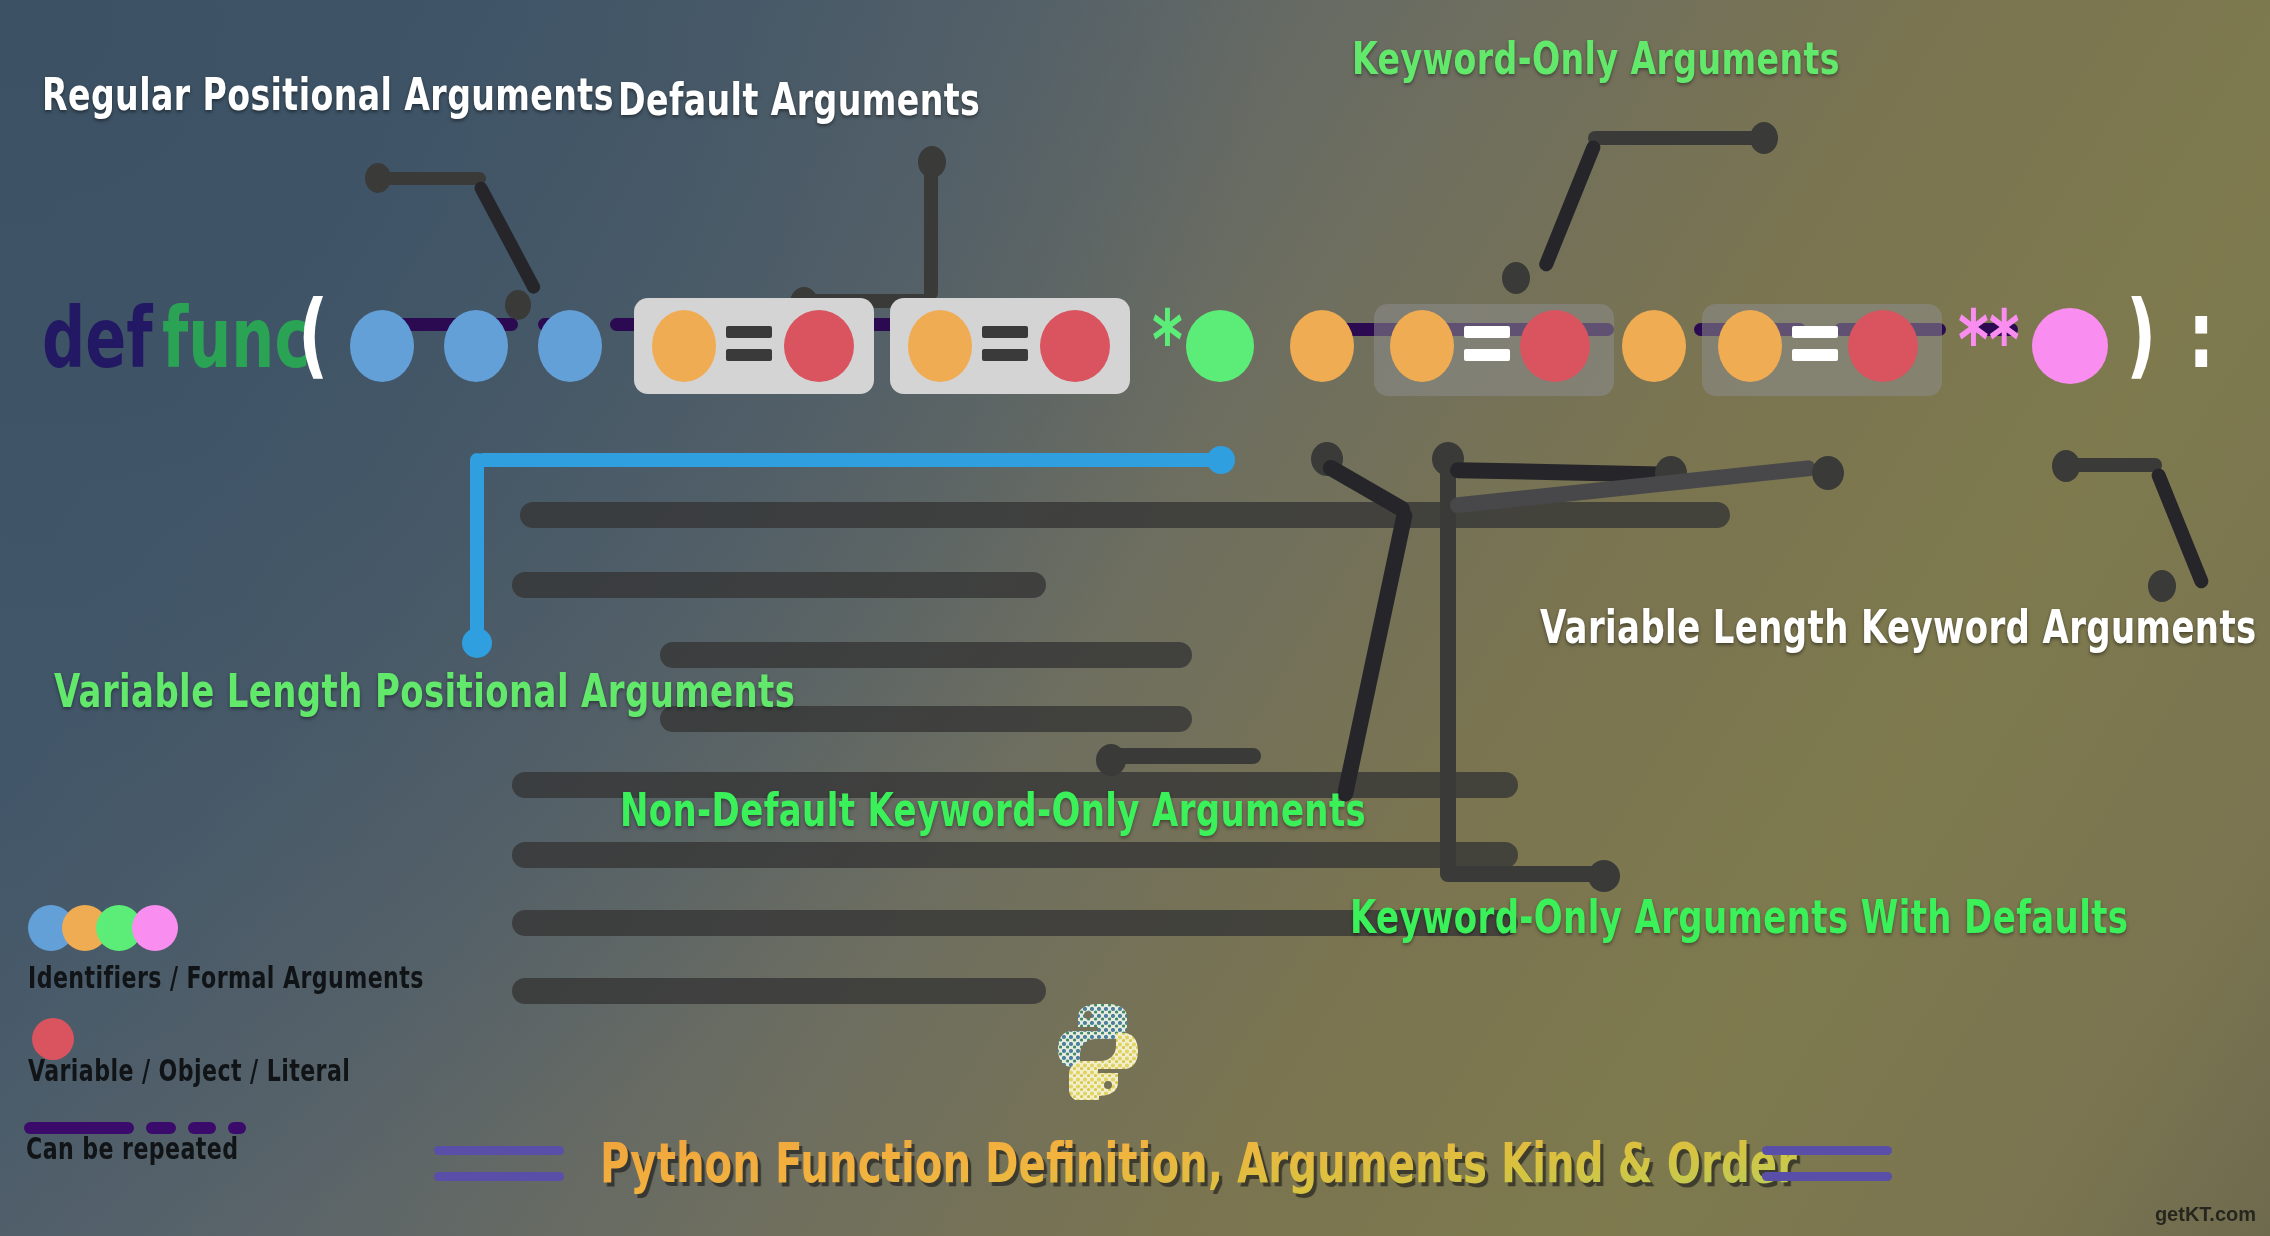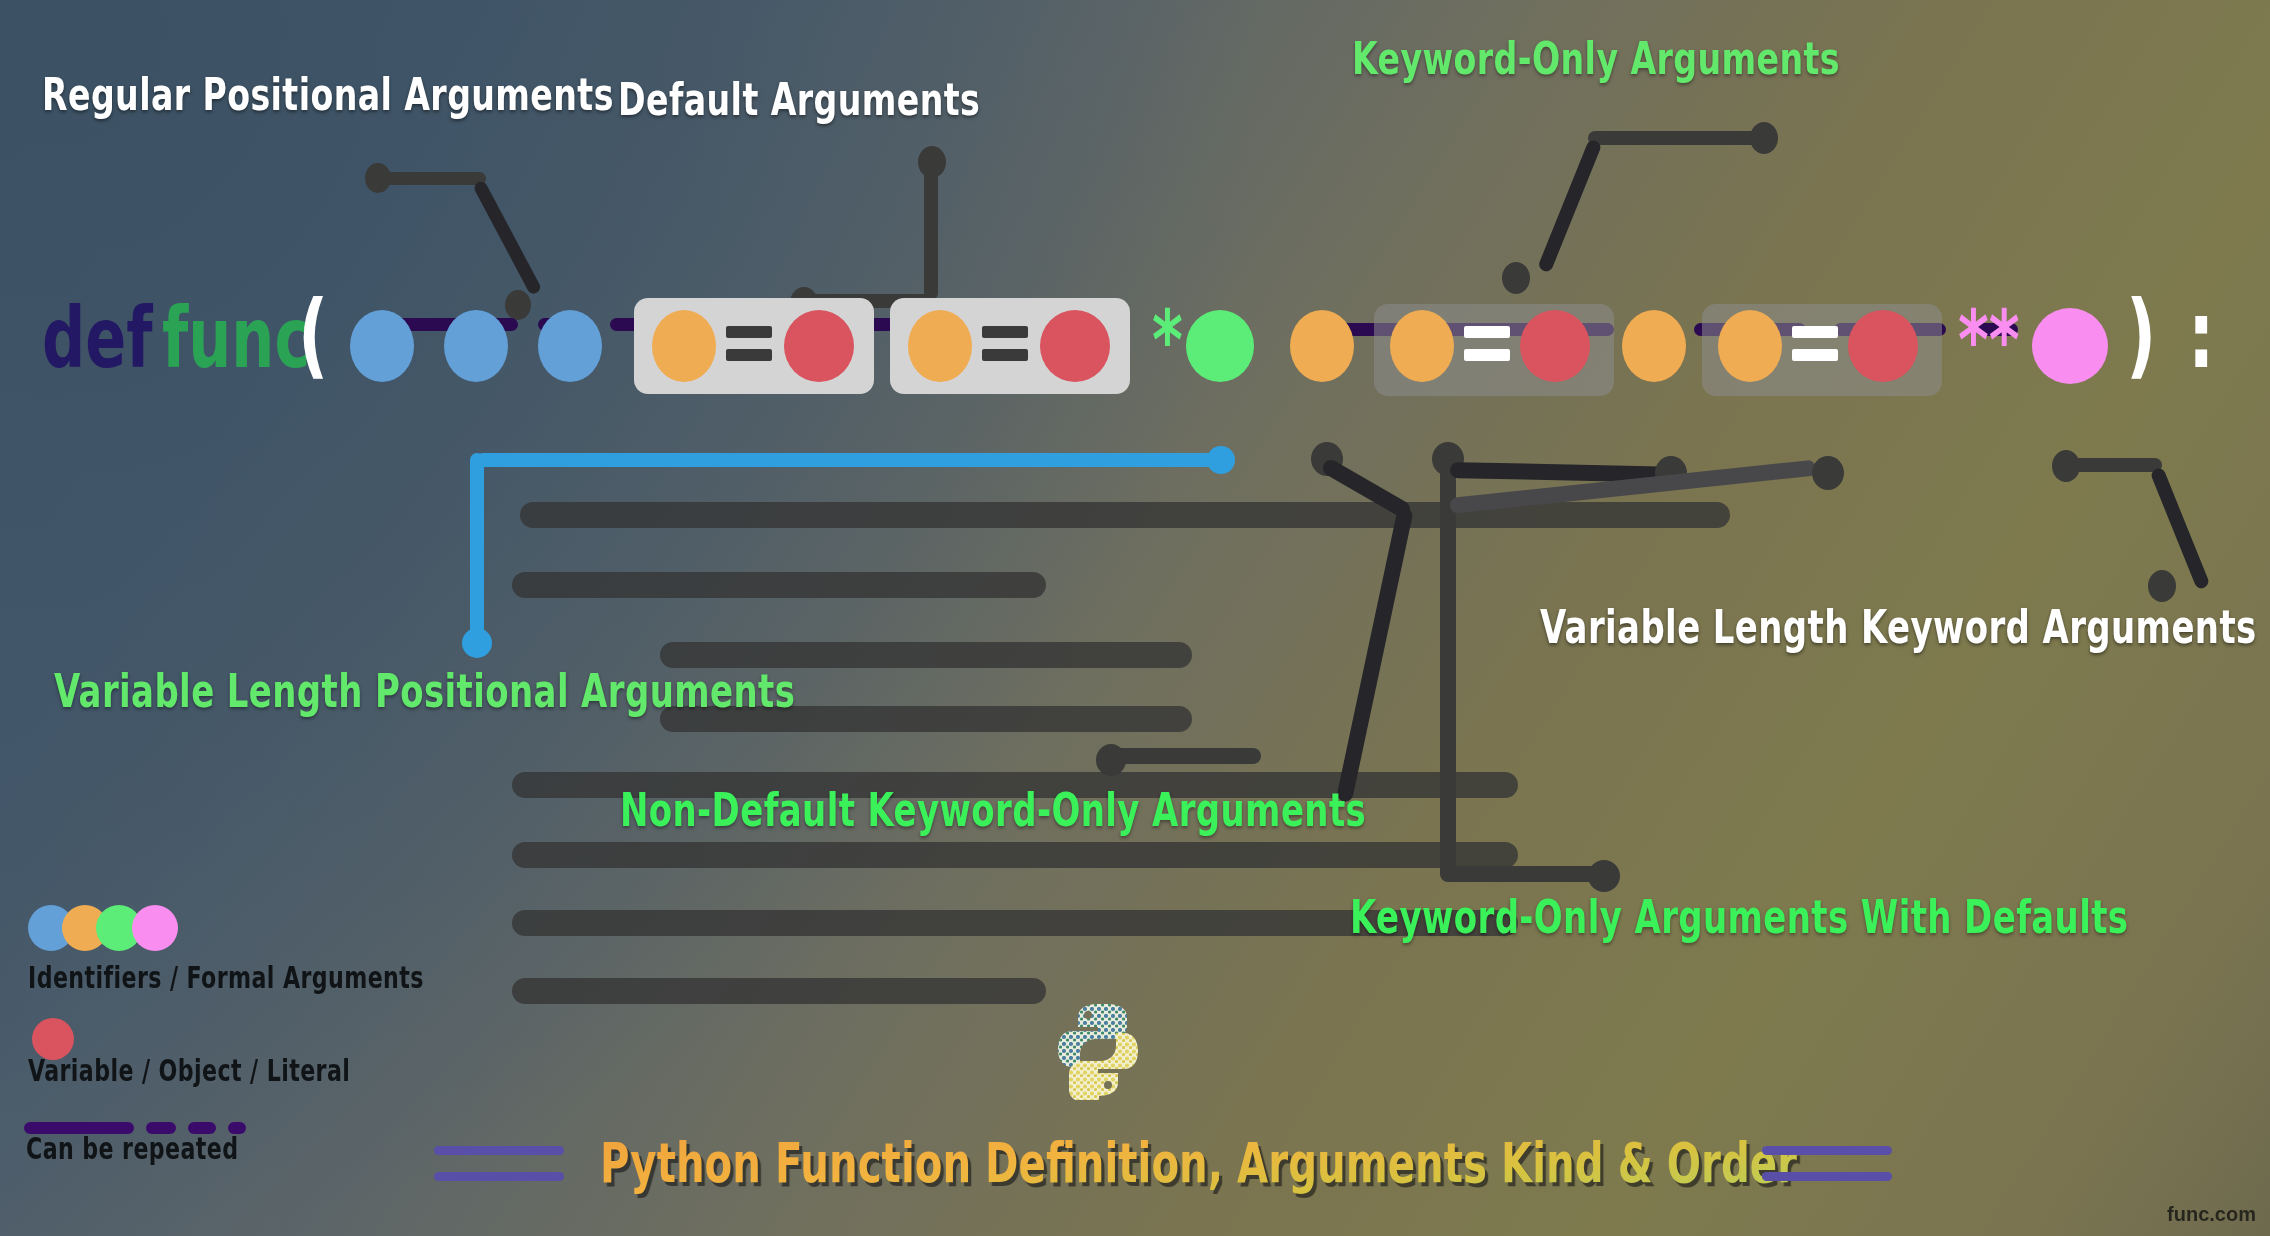--- a/index.html
+++ b/index.html
@@ -292,14 +292,14 @@
   <div class="footrail" style="left:434px;top:1146px;width:130px;">
     <i></i>
       <i></i>
   </div>
   <div id="footer-title" style="left:600px;top:1130px;">Python Function Definition, Arguments Kind &amp; Order</div>
   <div class="footrail" style="left:1762px;top:1146px;width:130px;">
     <i></i>
       <i></i>
   </div>
 
-  <div id="watermark">func.com</div>
+  <div id="watermark">getKT.com</div>
 </div>
 
 </body></html>

